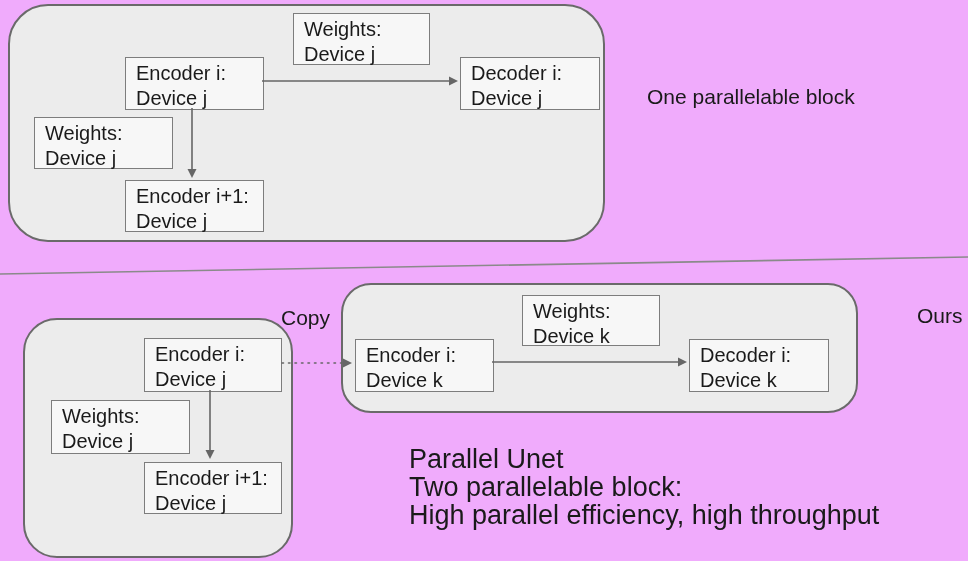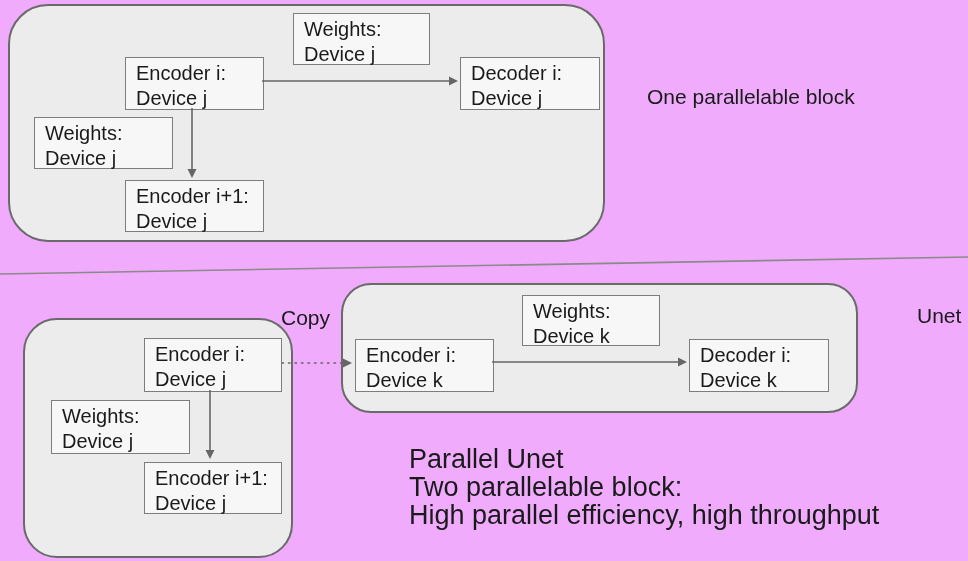--- a/index.html
+++ b/index.html
@@ -112,21 +112,21 @@
 
   <div class="container bright">
     <div class="node n-encoder-i">Encoder i:
 Device k</div>
     <div class="node n-weights">Weights:
 Device k</div>
     <div class="node n-decoder-i">Decoder i:
 Device k</div>
   </div>
 
-  <div class="floating-label lbl-ours">Unet</div>
+  <div class="floating-label lbl-ours">Ours</div>
 
   <div class="caption">Parallel Unet
 Two parallelable block:
 High parallel efficiency, high throughput</div>
 
   <svg class="overlay" viewBox="0 0 968 561">
 
     <line class="divider-line" x1="0" y1="274" x2="968" y2="257"></line>
 
     <g>

